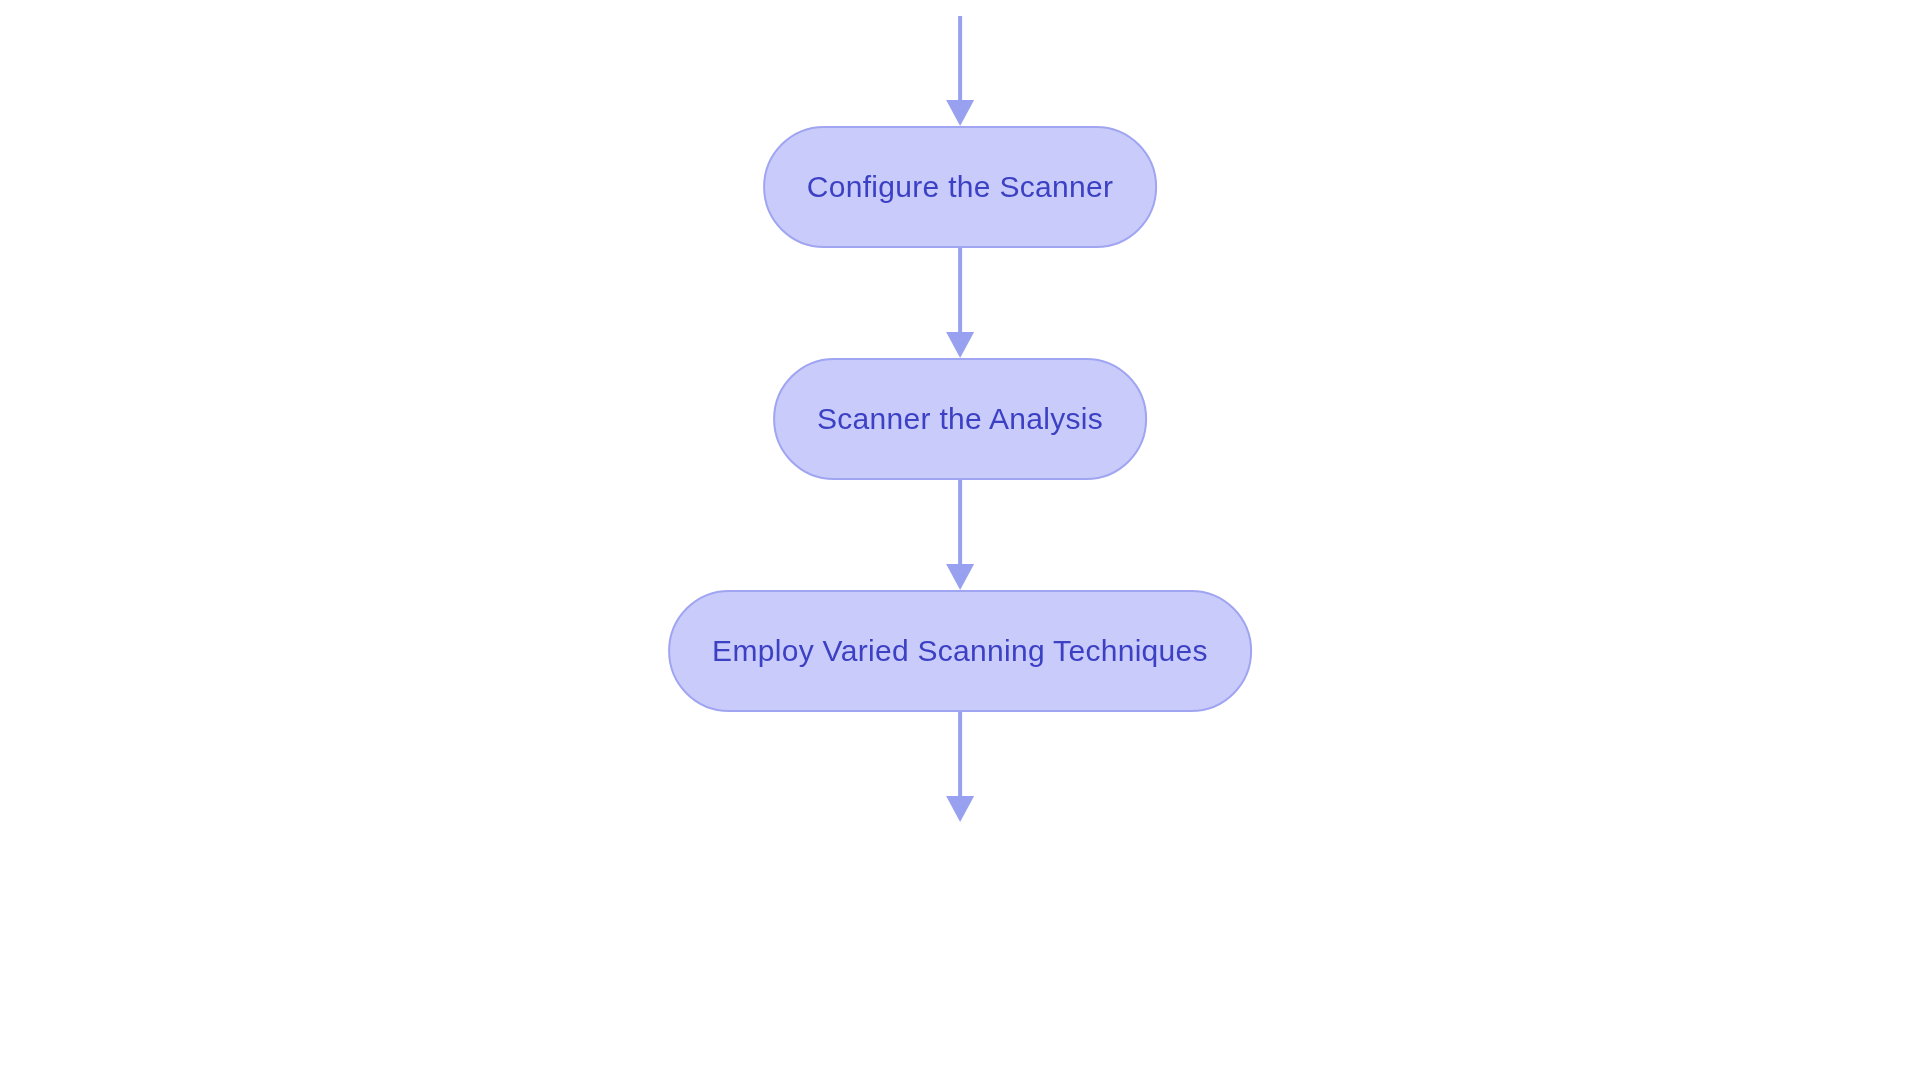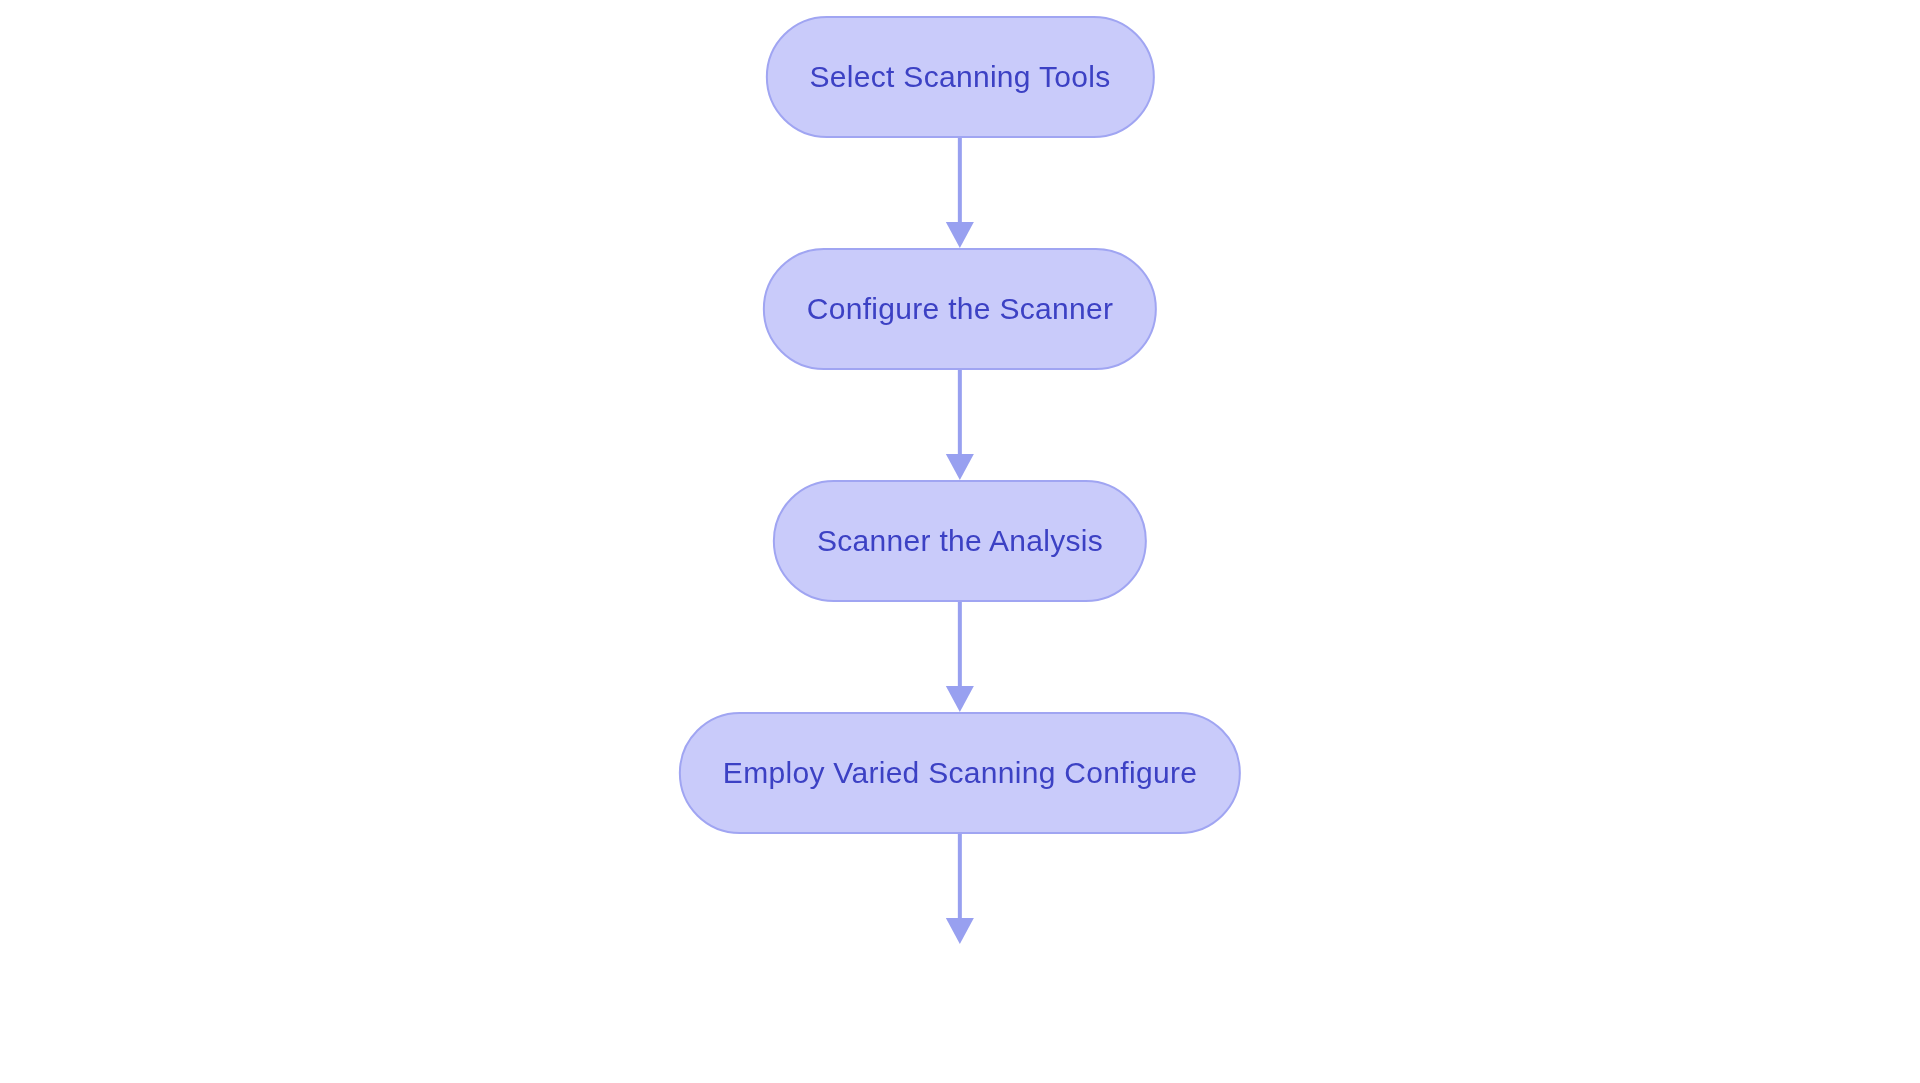--- a/index.html
+++ b/index.html
@@ -68,23 +68,20 @@
     border-right: 14px solid transparent;
     border-top: 26px solid var(--arrow);
   }
 </style>
 </head>
 <body>
 
 <div class="canvas">
   <div class="flowchart">
 
-    <div class="flow-node">
-      <span class="node-label">Select Scanning Tools</span>
-    </div>
 
     <div class="connector">
       <div class="arrow-line"></div>
       <div class="arrow-head"></div>
     </div>
 
     <div class="flow-node">
       <span class="node-label">Configure the Scanner</span>
     </div>
 
@@ -96,21 +93,21 @@
     <div class="flow-node">
       <span class="node-label">Scanner the Analysis</span>
     </div>
 
     <div class="connector">
       <div class="arrow-line"></div>
       <div class="arrow-head"></div>
     </div>
 
     <div class="flow-node">
-      <span class="node-label">Employ Varied Scanning Configure</span>
+      <span class="node-label">Employ Varied Scanning Techniques</span>
     </div>
 
     <div class="connector">
       <div class="arrow-line"></div>
       <div class="arrow-head"></div>
     </div>
 
 
   </div>
 </div>

